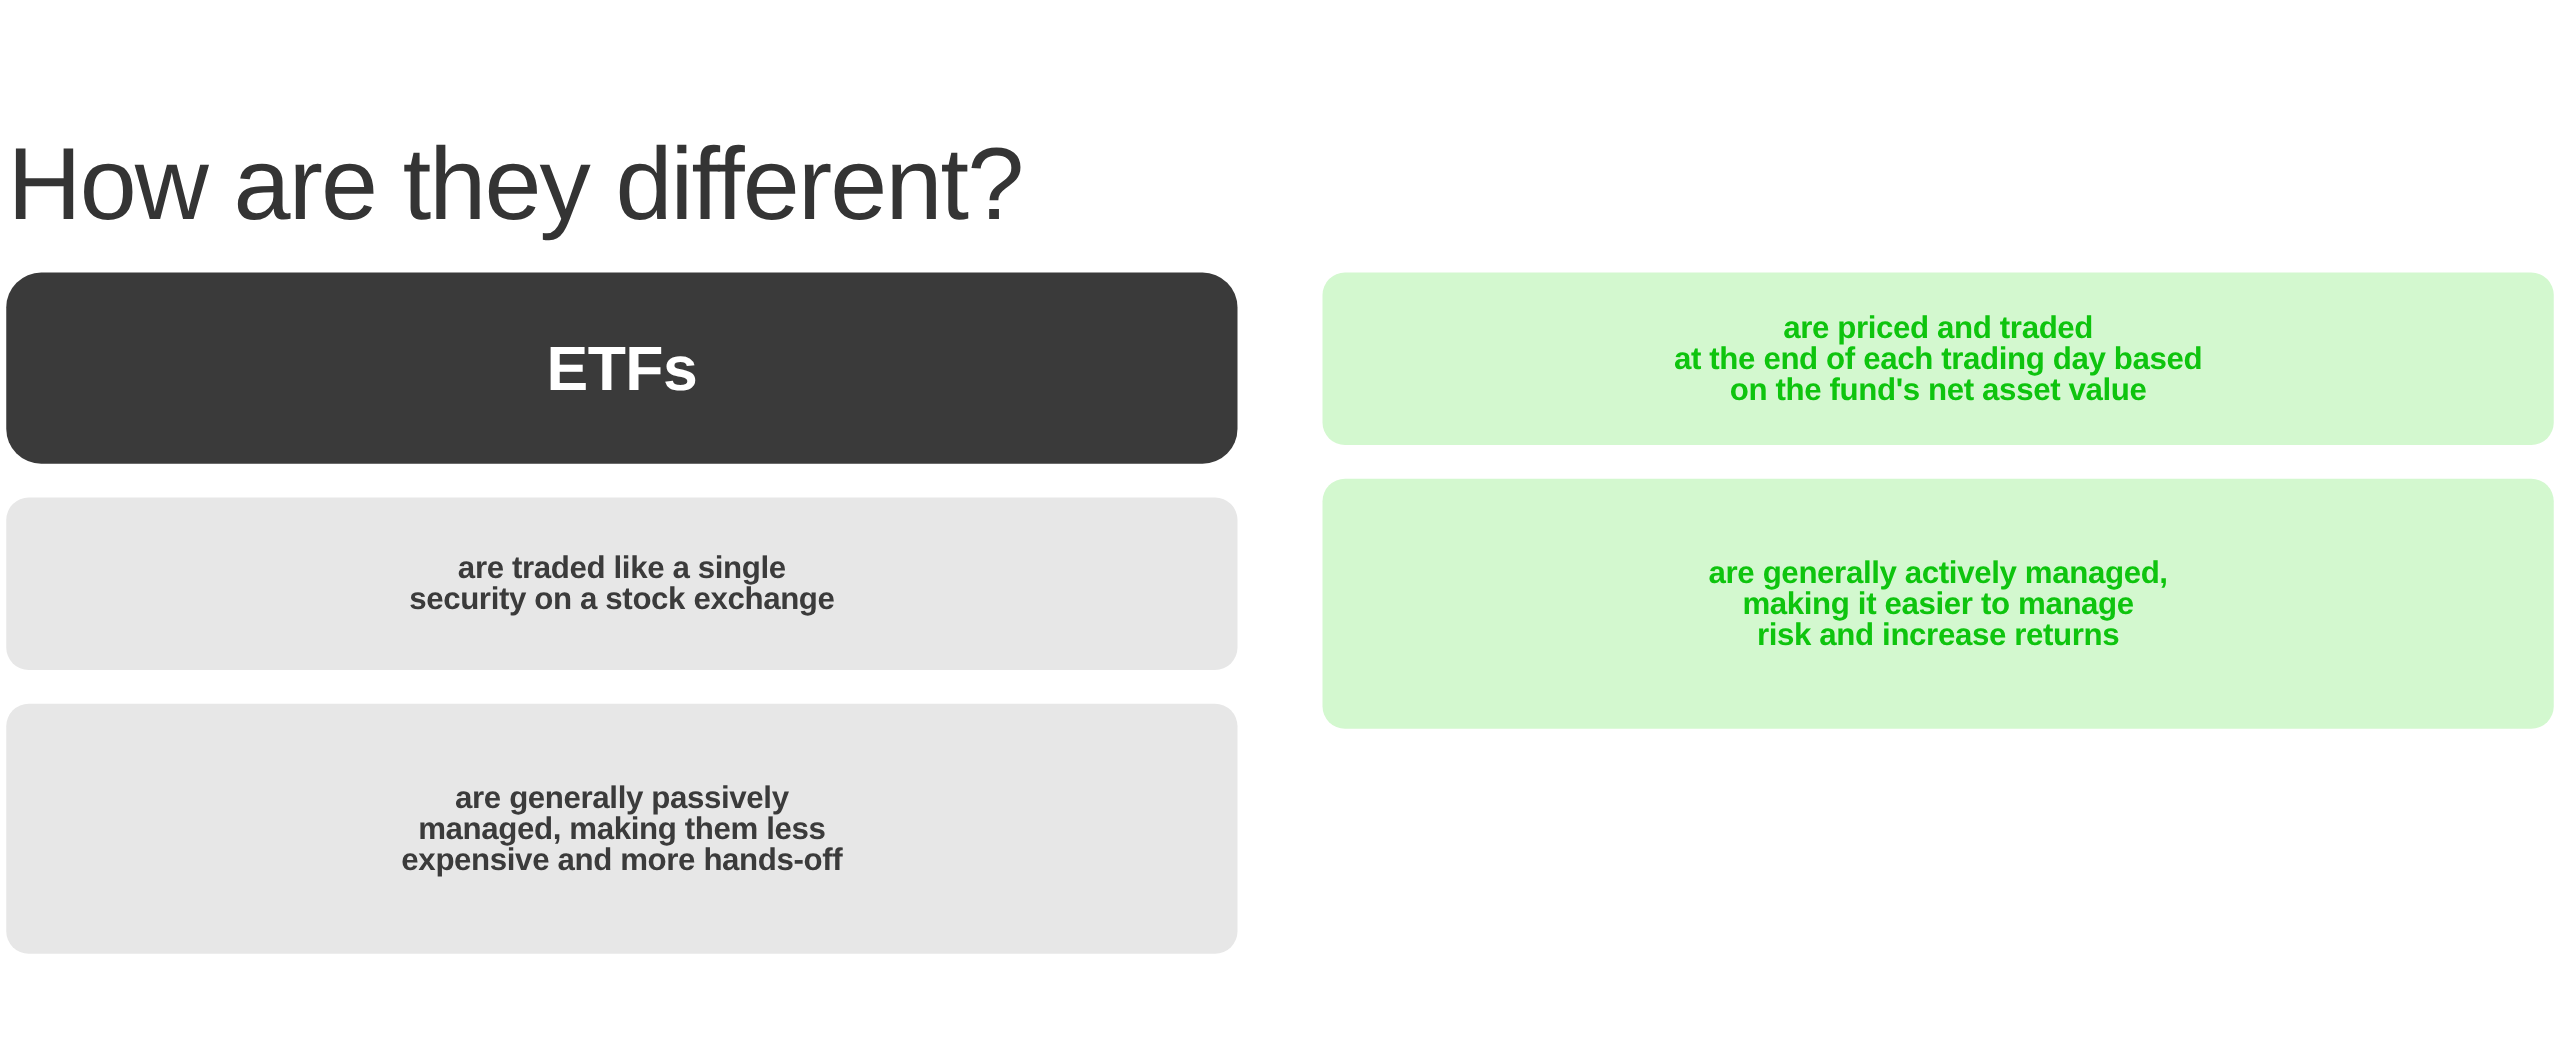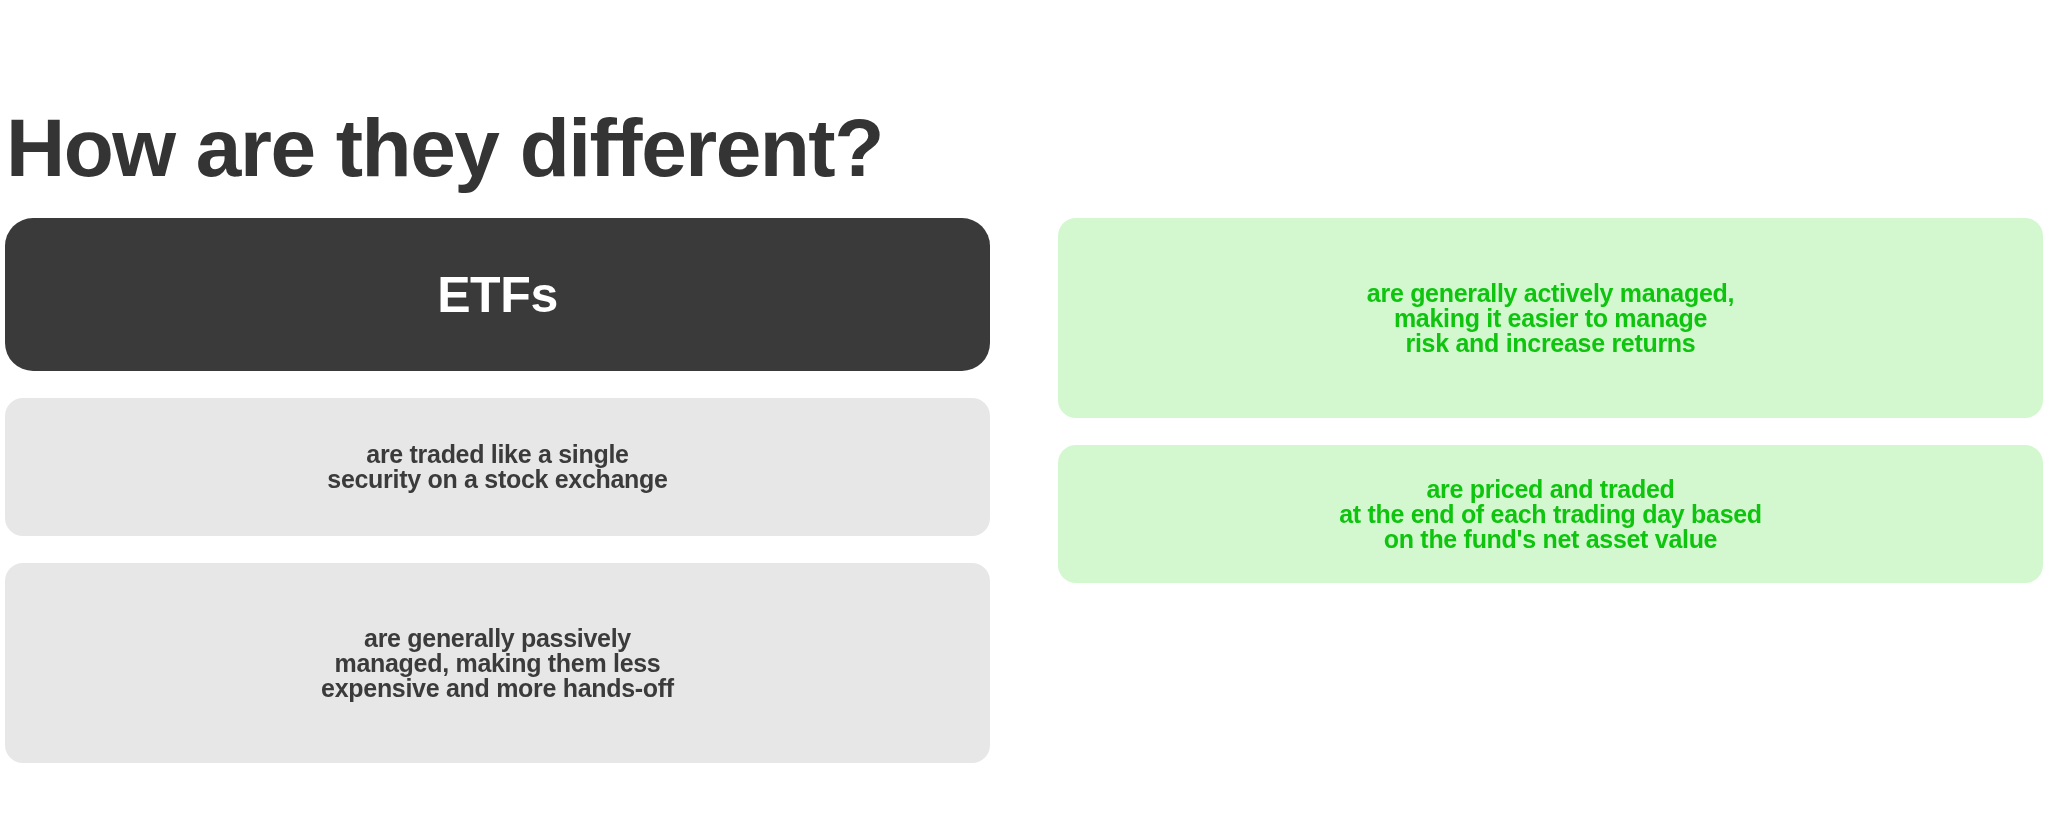--- a/index.html
+++ b/index.html
@@ -20,21 +20,21 @@
     background: #ffffff;
     border-radius: 22px;
     overflow: hidden;
     box-sizing: border-box;
   }
   #page-title {
     position: absolute;
     left: 6px;
     top: 52px;
     font-size: 82px;
-    font-weight: bold;
+    font-weight: normal;
     color: #343434;
     letter-spacing: -1.5px;
     line-height: 1.0;
     white-space: nowrap;
     text-align: right;
   }
   #columns {
     position: absolute;
     left: 5px;
     top: 218px;
@@ -111,26 +111,26 @@
 security on a stock exchange</span>
       </div>
       <div class="card card-h3">
         <span class="card-text">are generally passively
 managed, making them less
 expensive and more hands-off</span>
       </div>
     </div>
 
     <div class="column col-mutual">
+      <div class="card card-h2">
+        <span class="card-text">are priced and traded
+at the end of each trading day based
+on the fund's net asset value</span>
+      </div>
       <div class="card card-h3">
         <span class="card-text">are generally actively managed,
 making it easier to manage
 risk and increase returns</span>
-      </div>
-      <div class="card card-h2">
-        <span class="card-text">are priced and traded
-at the end of each trading day based
-on the fund's net asset value</span>
       </div>
     </div>
 
   </div>
 </div>
 
 </body></html>

